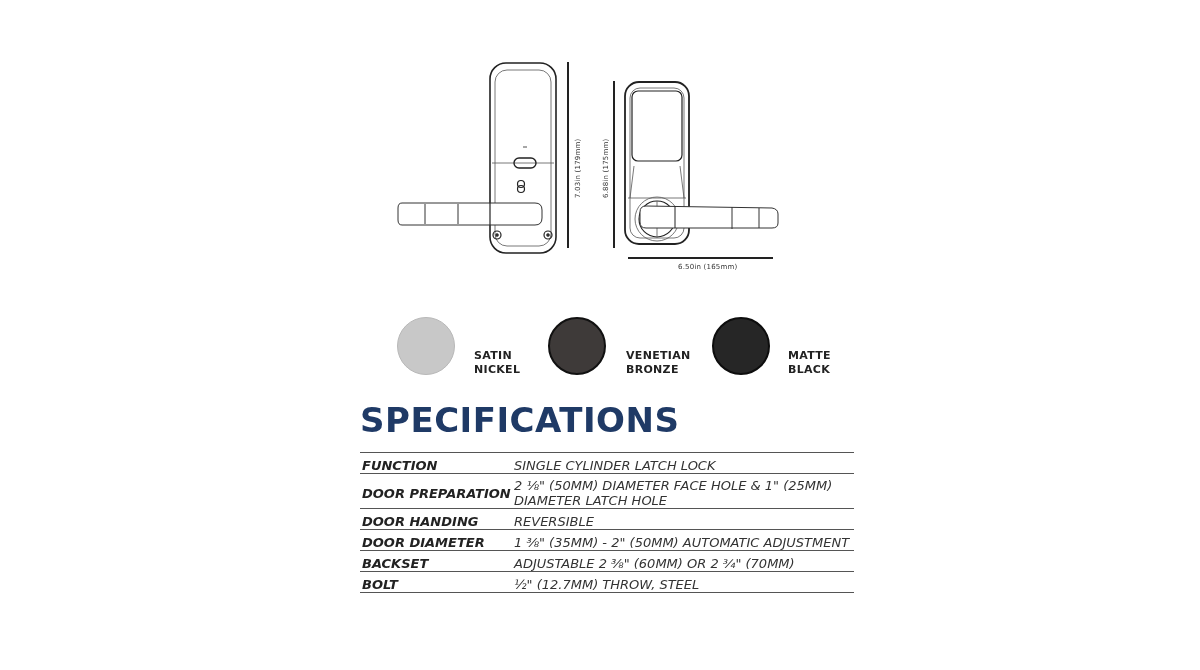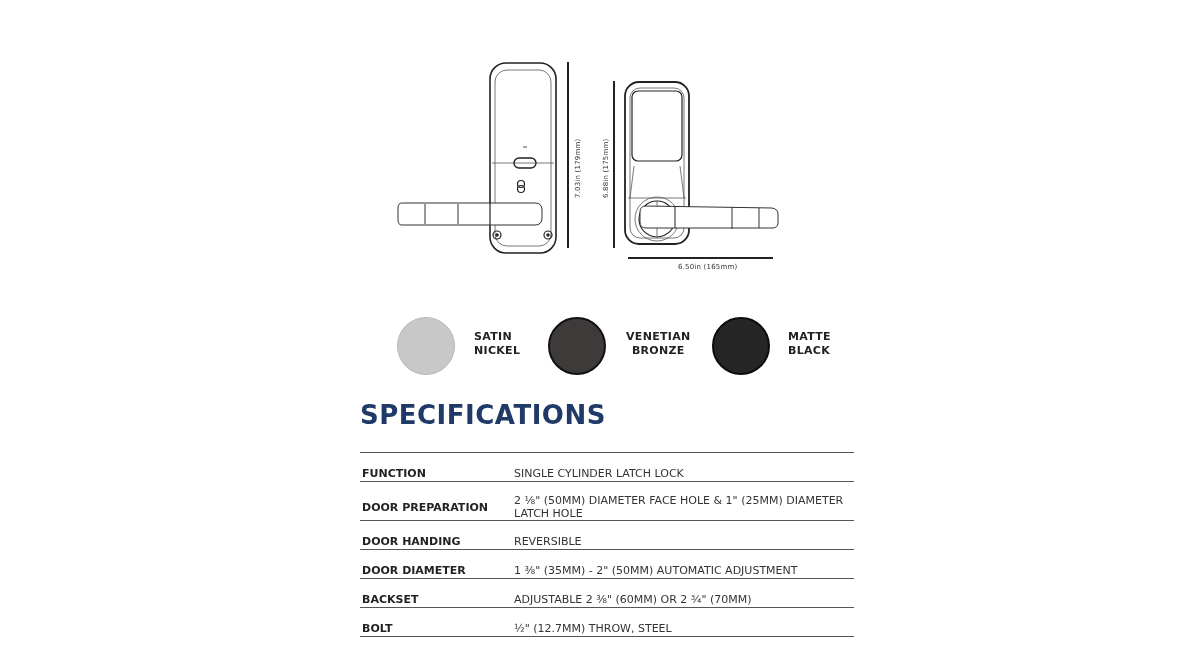--- a/index.html
+++ b/index.html
@@ -1,24 +1,24 @@
 <!DOCTYPE html>
 <html><head>
 <meta charset="utf-8">
 <style>
   html, body { margin:0; padding:0; background:#ffffff; }
   body { width:1200px; height:670px; position:relative; overflow:hidden; font-family:"DejaVu Sans", sans-serif; color:#1a1a1a; }
   .diagram { position:absolute; left:360px; top:48px; width:500px; height:240px; }
   .dim-label { position:absolute; font-size:7px; color:#333; white-space:nowrap; letter-spacing:0.2px; }
   .dim-vert { transform-origin:left top; }
   .swatch { position:absolute; width:58px; height:58px; border-radius:50%; box-sizing:border-box; }
-  .finish-label { position:absolute; font-size:11px; font-weight:bold; line-height:14px; color:#222; letter-spacing:0.3px; }
-  .spec-title { position:absolute; left:360px; top:400px; font-size:26px; font-weight:bold; color:#1f3a66; letter-spacing:0.5px; font-family:"DejaVu Sans", sans-serif; }
+  .finish-label { position:absolute; font-size:11px; font-weight:bold; line-height:14px; color:#222; letter-spacing:0.3px;margin-top:19px; }
+  .spec-title { position:absolute; left:360px; top:400px; font-size:34px; font-weight:bold; color:#1f3a66; letter-spacing:0.5px; font-family:"DejaVu Sans", sans-serif; }
   .spec-table { position:absolute; left:360px; top:452px; width:494px; border-collapse:collapse; }
-  .spec-table td { height:16px; font-size:11px; padding:12px 0 0 2px; border-bottom:1.5px solid #555; vertical-align:middle; }
+  .spec-table td { height:16px; font-size:13px; padding:4px 0 0 2px; border-bottom:1.5px solid #555; vertical-align:middle;font-style:italic; }
   .spec-table tr:first-child td { border-top:1.5px solid #555; }
   .spec-key { width:150px; font-weight:bold; color:#222; }
   .spec-val { color:#333; }
 </style>
 </head>
 <body>
 
 <div class="diagram">
   <svg width="500" height="240" viewBox="0 0 500 240">
 
@@ -78,21 +78,21 @@
 </div>
 
 <div>
   <div class="swatch" style="left:397px; top:317px; background:#c8c8c8; border:1px solid #b8b8b8;"></div>
   <div class="finish-label" style="left:474px; top:330px;">
     <div>SATIN</div>
     <div>NICKEL</div>
   </div>
 
   <div class="swatch" style="left:548px; top:317px; background:#3e3a39; border:2px solid #111;"></div>
-  <div class="finish-label" style="left:626px; top:330px;text-align:center;">
+  <div class="finish-label" style="left:626px; top:330px;">
     <div>VENETIAN</div>
     <div>BRONZE</div>
   </div>
 
   <div class="swatch" style="left:712px; top:317px; background:#262626; border:2px solid #0d0d0d;"></div>
   <div class="finish-label" style="left:788px; top:330px;">
     <div>MATTE</div>
     <div>BLACK</div>
   </div>
 </div>

